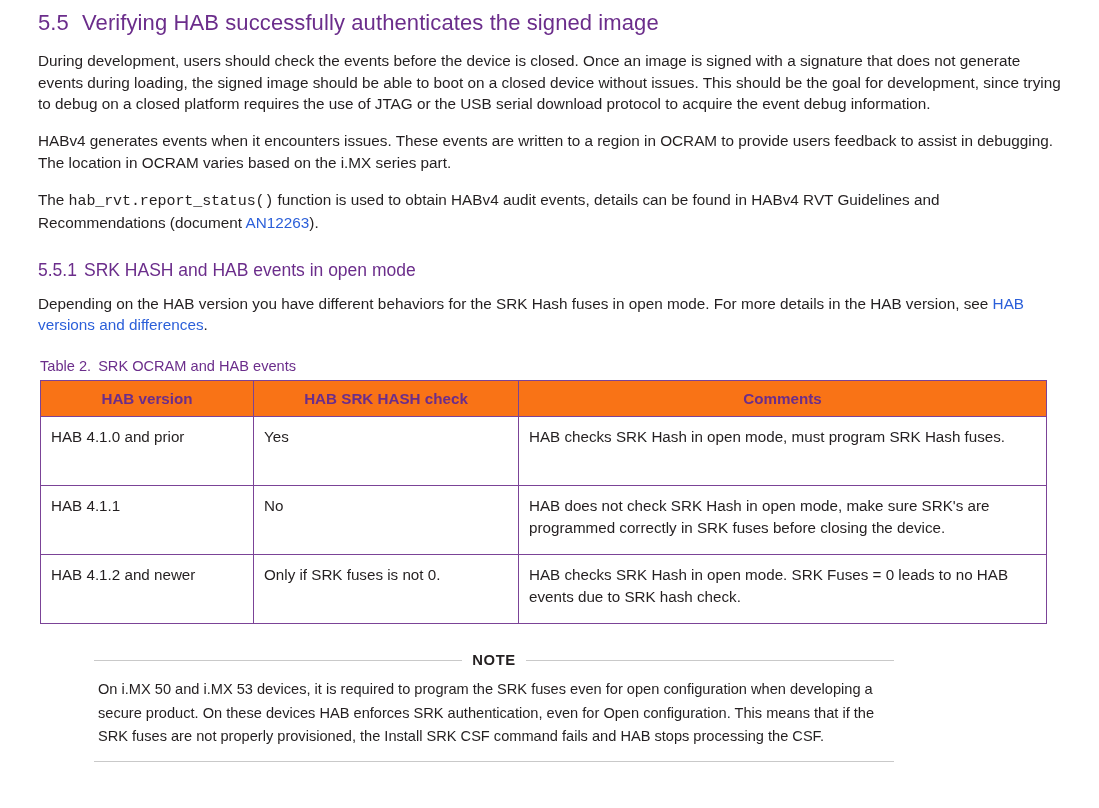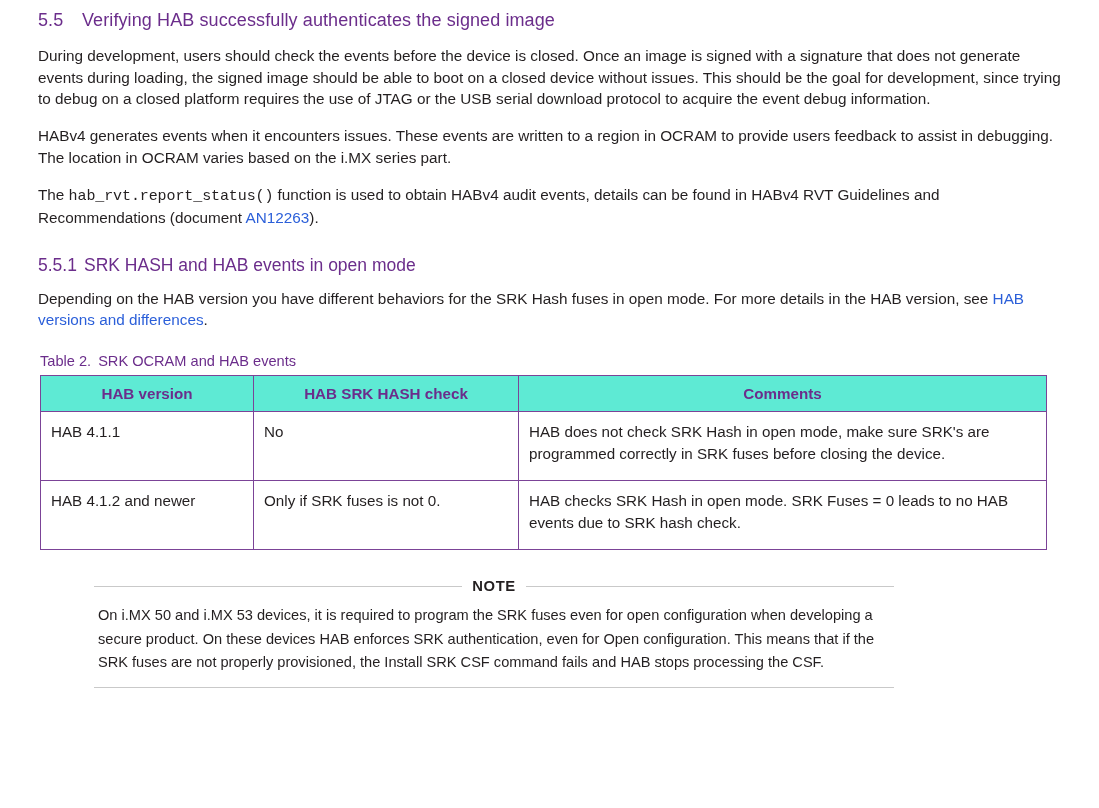--- a/index.html
+++ b/index.html
@@ -12,21 +12,21 @@
     min-height: 808px;
     font-family: "Liberation Sans", sans-serif;
     color: #231f20;
   }
   .page {
     width: 1099px;
     box-sizing: border-box;
     padding: 6px 38px 0 38px;
   }
   h2.section-heading {
-    font-size: 18px;
+    font-size: 22px;
     font-weight: 400;
     color: #6b2d8b;
     margin: 4px 0 14px 0;
     letter-spacing: 0.1px;
   }
   h2.section-heading .num {
     display: inline-block;
     min-width: 44px;
   }
   h3.subsection-heading {
@@ -62,21 +62,21 @@
     margin: 22px 0 6px 2px;
   }
   .table-caption .cap-label { margin-right: 7px; }
   table.data-table {
     border-collapse: collapse;
     width: 1007px;
     margin: 0 0 0 2px;
     table-layout: fixed;
   }
   table.data-table th {
-    background: #5eead4;
+    background: #f97316;
     border: 1px solid #7b4397;
     color: #6b2d8b;
     font-weight: 700;
     font-size: 15.2px;
     padding: 9px 8px;
     text-align: center;
   }
   table.data-table td {
     border: 1px solid #7b4397;
     font-size: 15.2px;
@@ -146,20 +146,25 @@
   <table class="data-table">
     <thead>
       <tr>
         <th class="col-a">HAB version</th>
         <th class="col-b">HAB SRK HASH check</th>
         <th class="col-c">Comments</th>
       </tr>
     </thead>
     <tbody>
       <tr>
+        <td>HAB 4.1.0 and prior</td>
+        <td>Yes</td>
+        <td>HAB checks SRK Hash in open mode, must program SRK Hash fuses.</td>
+      </tr>
+      <tr>
         <td>HAB 4.1.1</td>
         <td>No</td>
         <td>HAB does not check SRK Hash in open mode, make sure SRK's are programmed correctly in SRK fuses before closing the device.</td>
       </tr>
       <tr>
         <td>HAB 4.1.2 and newer</td>
         <td>Only if SRK fuses is not 0.</td>
         <td>HAB checks SRK Hash in open mode. SRK Fuses = 0 leads to no HAB events due to SRK hash check.</td>
       </tr>
     </tbody>

